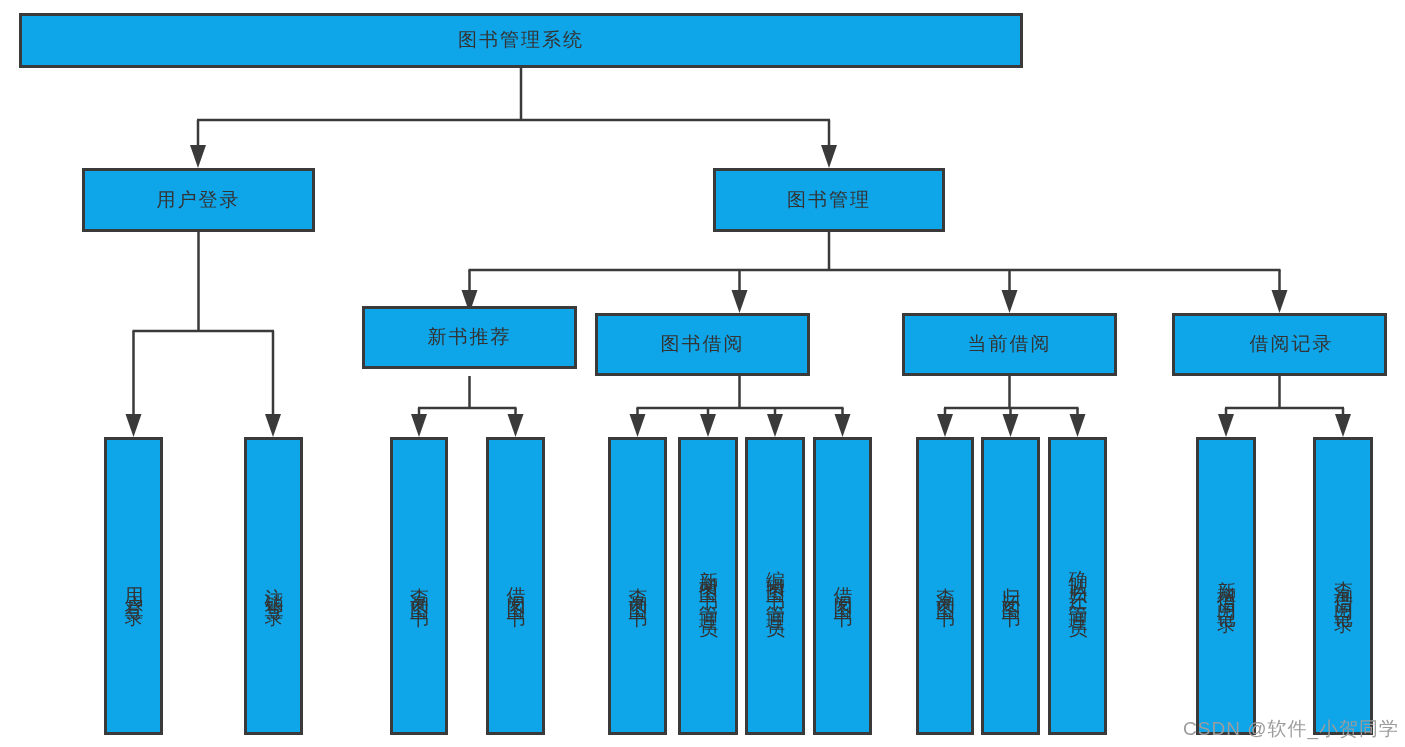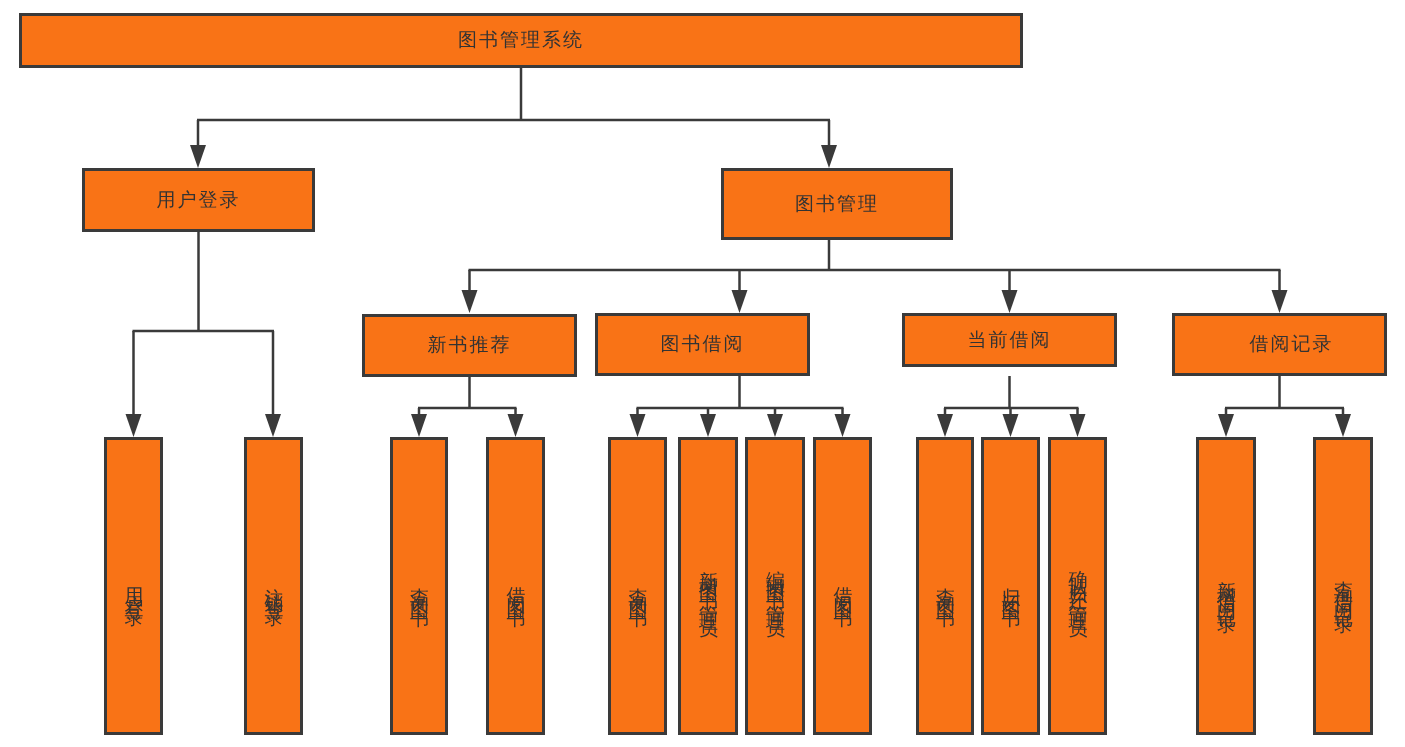--- a/index.html
+++ b/index.html
@@ -3,21 +3,21 @@
 <meta charset="utf-8">
 <style>
   * { margin:0; padding:0; box-sizing:border-box; }
   html,body { background:#ffffff; }
   .canvas {
     position:relative; width:1405px; height:747px; background:#ffffff;
     font-family:"Liberation Sans", sans-serif; overflow:hidden;
   }
   .wires { position:absolute; left:0; top:0; width:1405px; height:747px; pointer-events:none; }
   .box {
-    position:absolute; border:3px solid #3a3a3a; background:#f97316;
+    position:absolute; border:3px solid #3a3a3a; background:#0ea5e9;
     display:flex; align-items:center; justify-content:center;
     color:#333333; font-size:19px; letter-spacing:2px; text-align:center;
     line-height:1.2;
   }
   .vbox {
     writing-mode:vertical-rl;
     letter-spacing:7px;
     font-size:19px;
     padding:6px 0;
   }
@@ -90,38 +90,39 @@
     <line x1="1225" y1="408" x2="1344" y2="408"></line>
     <line x1="1226" y1="408" x2="1226" y2="416"></line>
     <polygon points="1218,414 1234,414 1226,437" stroke="none"></polygon>
     <line x1="1343" y1="408" x2="1343" y2="416"></line>
     <polygon points="1335,414 1351,414 1343,437" stroke="none"></polygon>
   </svg>
 
   <div class="box" style="left:19px; top:13px; width:1004px; height:55px;">图书管理系统</div>
 
   <div class="box" style="left:82px; top:168px; width:233px; height:64px;">用户登录</div>
-  <div class="box" style="left:713px; top:168px; width:232px; height:72px;margin-left:8px;">图书管理</div>
+  <div class="box" style="left:713px; top:168px; width:232px; height:64px;">图书管理</div>
 
-  <div class="box" style="left:362px; top:314px; width:215px; height:63px;">新书推荐</div>
+  <div class="box" style="left:362px; top:306px; width:215px; height:63px;">新书推荐</div>
   <div class="box" style="left:595px; top:313px; width:215px; height:63px;">图书借阅</div>
-  <div class="box" style="left:902px; top:313px; width:215px; height:54px;">当前借阅</div>
+  <div class="box" style="left:902px; top:313px; width:215px; height:63px;">当前借阅</div>
   <div class="box" style="left:1172px; top:313px; width:215px; height:63px;padding-left:24px;">借阅记录</div>
 
   <div class="box vbox" style="left:104px; top:437px; width:59px; height:298px;">用户登录</div>
   <div class="box vbox" style="left:244px; top:437px; width:59px; height:298px;">注销登录</div>
 
   <div class="box vbox" style="left:390px; top:437px; width:58px; height:298px;">查询图书</div>
   <div class="box vbox" style="left:486px; top:437px; width:59px; height:298px;">借阅图书</div>
 
   <div class="box vbox" style="left:608px; top:437px; width:59px; height:298px;">查询图书</div>
   <div class="box vbox" style="left:678px; top:437px; width:60px; height:298px;">新增图书（管理员）</div>
   <div class="box vbox" style="left:745px; top:437px; width:60px; height:298px;">编辑图书（管理员）</div>
   <div class="box vbox" style="left:813px; top:437px; width:59px; height:298px;">借阅图书</div>
 
   <div class="box vbox" style="left:916px; top:437px; width:58px; height:298px;">查询图书</div>
   <div class="box vbox" style="left:981px; top:437px; width:59px; height:298px;">归还图书</div>
   <div class="box vbox" style="left:1048px; top:437px; width:59px; height:298px;">确认归还（管理员）</div>
 
   <div class="box vbox" style="left:1196px; top:437px; width:60px; height:298px;">新增借阅记录</div>
   <div class="box vbox" style="left:1313px; top:437px; width:60px; height:298px;">查询借阅记录</div>
 
+  <div class="watermark">CSDN @软件_小贺同学</div>
 </div>
 
 </body></html>

